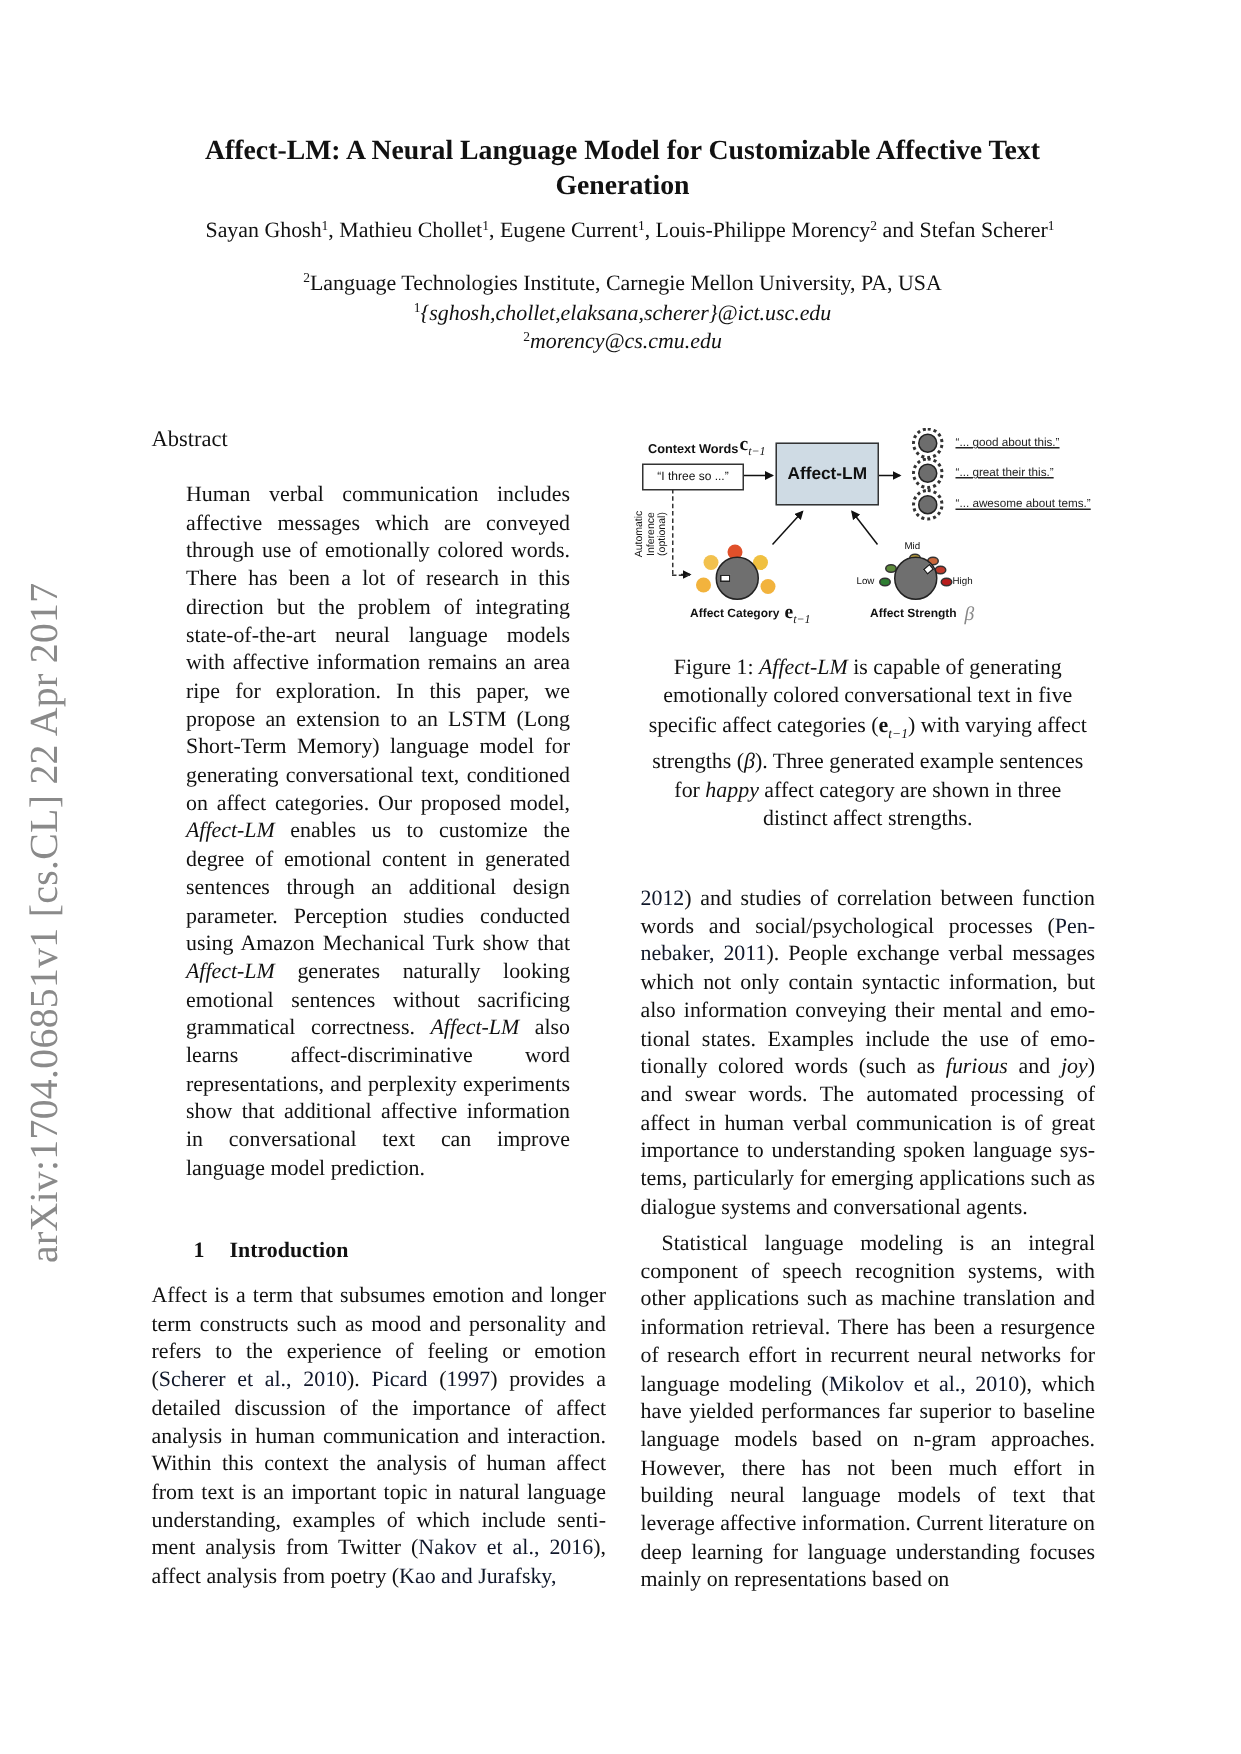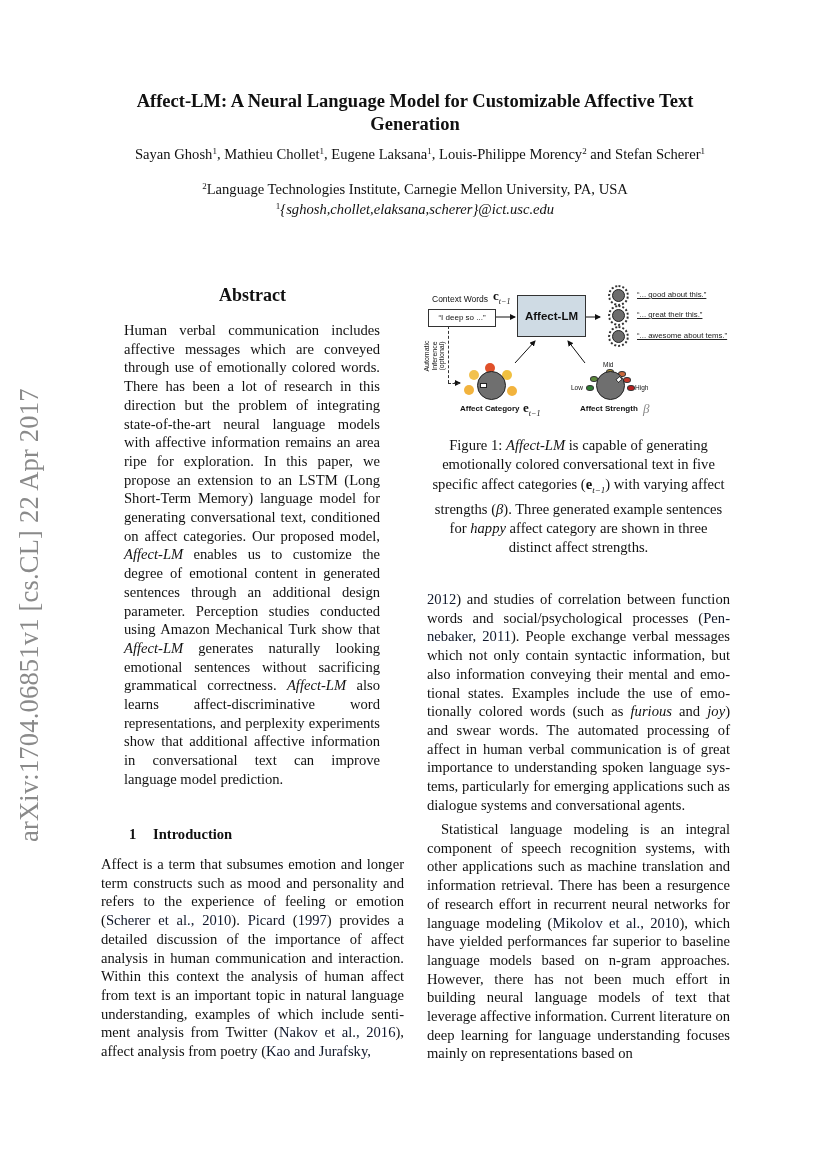--- a/index.html
+++ b/index.html
@@ -5,35 +5,35 @@
   html, body { margin: 0; padding: 0; background: #ffffff; }
   body { width: 827px; height: 1169px; position: relative; overflow: hidden; font-family: "Liberation Serif", "DejaVu Serif", serif; color: #111; }
   .arxiv-stamp { position: absolute; left: 14px; top: 842px; transform-origin: left top; transform: rotate(-90deg); font-family: "Liberation Serif", serif; font-size: 26.5px; color: #8a8a8a; white-space: nowrap; letter-spacing: 0.2px; }
   .title { position: absolute; left: 90px; width: 650px; top: 90px; text-align: center; font-weight: bold; font-size: 18.5px; line-height: 23px; }
   .authors { position: absolute; left: 60px; width: 720px; top: 146px; text-align: center; font-size: 14.6px; }
   .affil { position: absolute; left: 90px; width: 650px; top: 180px; text-align: center; font-size: 14.6px; line-height: 19.5px; }
   .affil .em { font-style: italic; margin-top: 15px; }
   sup { font-size: 9px; vertical-align: 5px; line-height: 0; }
   .col-left { position: absolute; left: 101px; width: 303px; }
   .col-right { position: absolute; left: 427px; width: 303px; }
-  .abstract-head { top: 285px; text-align: center; font-weight: bold; font-size: 18px; }
+  .abstract-head { top: 285px; text-align: left; font-weight: normal; font-size: 15px; }
   .abstract-body { position: absolute; left: 124px; width: 256px; top: 321px; font-size: 14.6px; line-height: 18.7px; text-align: justify; hyphens: manual; }
   .abstract-body i { font-style: italic; }
   .sec-head { top: 826px; font-weight: bold; font-size: 14.6px; }
   .sec-head .num { display: inline-block; width: 24px; }
   .body-text { font-size: 14.6px; line-height: 18.7px; text-align: justify; }
   .cite { color: #0f172a; }
   .intro-left { top: 855px; }
   .right-p1 { top: 590px; }
   .right-p2 { top: 820px; text-indent: 14px; }
   .caption { position: absolute; left: 427px; width: 303px; top: 436px; text-align: center; font-size: 14.6px; line-height: 19.3px; }
   .caption i { font-style: italic; }
   
   .figure { position: absolute; left: 420px; top: 283px; width: 320px; height: 145px; font-family: "Liberation Sans", "DejaVu Sans", sans-serif; }
-  .fig-ctx-label { position: absolute; left: 12px; top: 11px; font-size: 8.5px; font-weight: normal; }
+  .fig-ctx-label { position: absolute; left: 12px; top: 11px; font-size: 8.5px; font-weight: bold; }
   .fig-ctx-math { position: absolute; left: 73px; top: 5px; font-family: "Liberation Serif", serif; font-size: 13px; font-weight: bold; }
   .fig-ctx-math sub { font-size: 8px; font-weight: normal; font-style: italic; }
   .fig-ctx-box { position: absolute; left: 8px; top: 26px; width: 66px; height: 16px; border: 1px solid #333; font-size: 8px; text-align: center; line-height: 16px; background: #fff; }
   .fig-lm-box { position: absolute; left: 97px; top: 12px; width: 67px; height: 40px; background: #cfdbe4; border: 1px solid #333; font-size: 11.5px; font-weight: bold; text-align: center; line-height: 40px; }
   .fig-out { position: absolute; left: 217px; font-size: 7.8px; color: #222; text-decoration: underline; }
   .fig-knob-sm { position: absolute; width: 11px; height: 11px; border-radius: 50%; background: #6d6d6d; border: 1px solid #222; }
   .fig-knob-sm::before { content: ""; position: absolute; left: -5px; top: -5px; width: 21px; height: 21px; border-radius: 50%; border: 2px dotted #333; box-sizing: border-box; }
   .fig-inference { position: absolute; left: 3px; top: 48px; transform-origin: left top; transform: rotate(-90deg) translate(-50px, 0); font-size: 7px; line-height: 7.5px; text-align: center; width: 50px; }
   .fig-dash { position: absolute; left: 28px; top: 43px; height: 57px; border-left: 1px dashed #333; }
   .fig-dash-h { position: absolute; left: 28px; top: 100px; width: 12px; border-top: 1px dashed #333; }
@@ -54,29 +54,30 @@
 </head>
 <body>
 
 <div class="arxiv-stamp">arXiv:1704.06851v1  [cs.CL]  22 Apr 2017</div>
 
 <div class="title">Affect-LM: A Neural Language Model for Customizable Affective Text Generation</div>
 
 <div class="authors">
   <span><span>Sayan Ghosh</span><sup>1</sup></span>,
   <span><span>Mathieu Chollet</span><sup>1</sup></span>,
-  <span><span>Eugene Laksana</span><sup>1</sup></span>,
+  <span><span>Eugene Current</span><sup>1</sup></span>,
   <span><span>Louis-Philippe Morency</span><sup>2</sup></span>
   and
   <span><span>Stefan Scherer</span><sup>1</sup></span>
 </div>
 
 <div class="affil">
   <div><sup>2</sup><span>Language Technologies Institute, Carnegie Mellon University, PA, USA</span></div>
   <div><sup>1</sup><span class="em">{sghosh,chollet,elaksana,scherer}@ict.usc.edu</span></div>
+  <div><sup>2</sup><span class="em">morency@cs.cmu.edu</span></div>
 </div>
 
 <div class="col-left abstract-head" style="position:absolute;">Abstract</div>
 <div class="abstract-body"><span>Human verbal communication includes affective messages which are conveyed through use of emotionally colored words. There has been a lot of research in this direction but the problem of integrat­ing state-of-the-art neural language mod­els with affective information remains an area ripe for exploration.  In this paper, we propose an extension to an LSTM (Long Short-Term Memory) lan­guage model for generating conversa­tional text, conditioned on affect cate­gories.  Our proposed model, </span><i>Affect-LM</i><span> enables us to customize the degree of emotional content in generated sentences through an additional design parameter. Perception studies conducted using Ama­zon Mechanical Turk show that </span><i>Affect-LM</i><span> generates naturally looking emotional sentences without sacrificing grammatical correctness. </span><i>Affect-LM</i><span> also learns affect-discriminative word representations, and perplexity experiments show that addi­tional affective information in conversa­tional text can improve language model prediction.</span></div>
 
 <div class="col-left sec-head" style="position:absolute;margin-left:28px;">
   <span class="num">1</span><span>Introduction</span>
 </div>
 <div class="col-left body-text intro-left" style="position:absolute;"><span>Affect is a term that subsumes emotion and longer term constructs such as mood and personality and refers to the experience of feeling or emo­tion (</span><span class="cite">Scherer et al., 2010</span><span>). </span><span class="cite">Picard</span><span> (</span><span class="cite">1997</span><span>) provides a detailed discussion of the importance of affect analysis in human communication and interaction. Within this context the analysis of human affect from text is an important topic in natural language understanding, examples of which include senti­ment analysis from Twitter (</span><span class="cite">Nakov et al., 2016</span><span>), affect analysis from poetry (</span><span class="cite">Kao and Jurafsky,</span></div>
 
@@ -88,21 +89,21 @@
       </marker>
     </defs>
     <line x1="76" y1="34" x2="95" y2="34" stroke="#111" stroke-width="1" marker-end="url(#ah)"></line>
     <line x1="165" y1="34" x2="180" y2="34" stroke="#111" stroke-width="1" marker-end="url(#ah)"></line>
     <line x1="95" y1="80" x2="115" y2="58" stroke="#111" stroke-width="1" marker-end="url(#ah)"></line>
     <line x1="165" y1="80" x2="148" y2="58" stroke="#111" stroke-width="1" marker-end="url(#ah)"></line>
     <line x1="34" y1="100" x2="40" y2="100" stroke="#111" stroke-width="1" marker-end="url(#ah)"></line>
   </svg>
   <div class="fig-ctx-label">Context Words</div>
   <div class="fig-ctx-math"><span>c</span><sub>t−1</sub></div>
-  <div class="fig-ctx-box">“I deep so ...”</div>
+  <div class="fig-ctx-box">“I three so ...”</div>
   <div class="fig-lm-box">Affect-LM</div>
 
   <div class="fig-knob-sm" style="left:192px; top:6px;"></div>
   <div class="fig-out" style="top:7px;">“... good about this.”</div>
   <div class="fig-knob-sm" style="left:192px; top:26px;"></div>
   <div class="fig-out" style="top:27px;">“... great their this.”</div>
   <div class="fig-knob-sm" style="left:192px; top:47px;"></div>
   <div class="fig-out" style="top:48px;">“... awesome about tems.”</div>
 
   <div class="fig-dash"></div>

